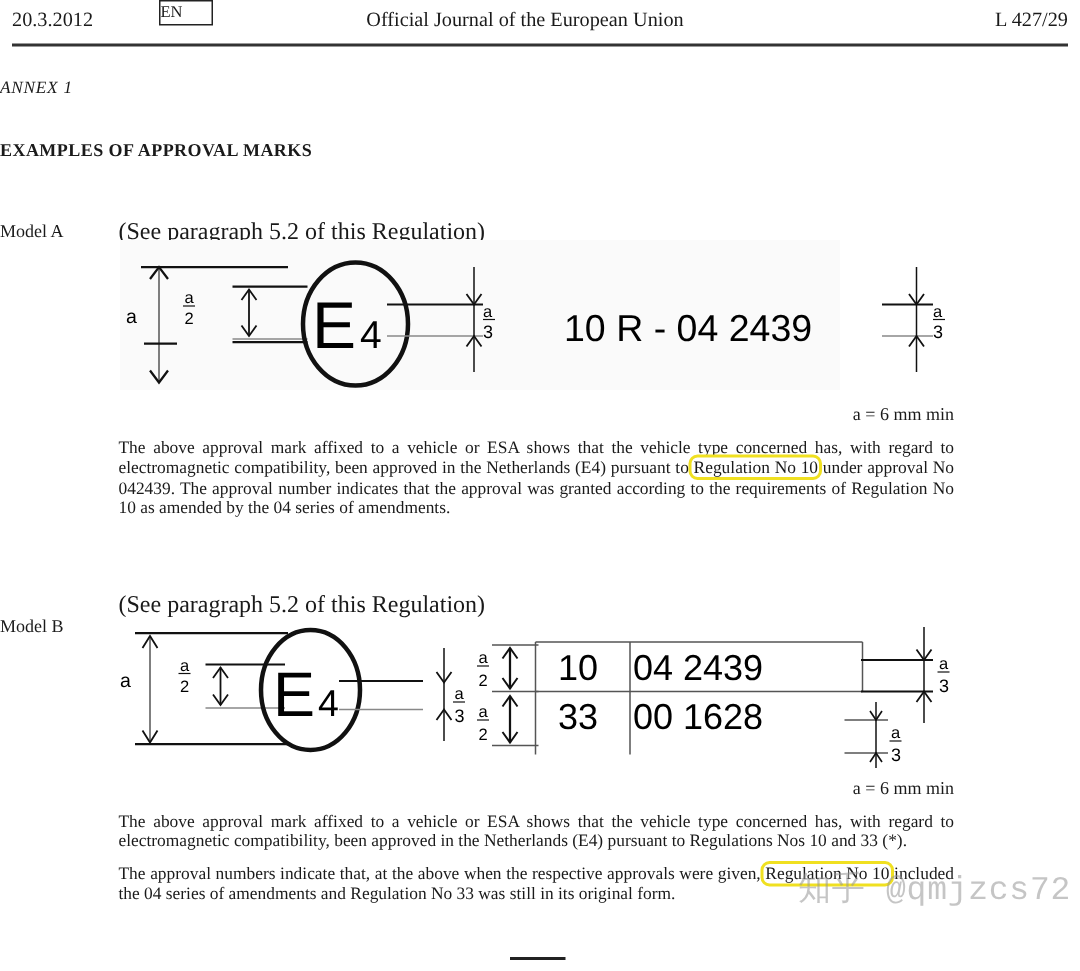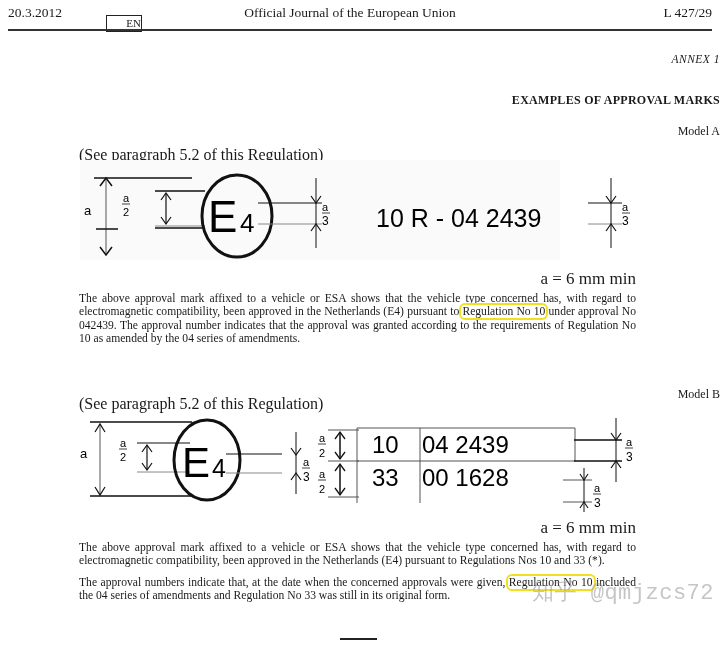--- a/index.html
+++ b/index.html
@@ -1,33 +1,33 @@
 <!DOCTYPE html>
 <html><head>
 <meta charset="utf-8">
 <style>
   html, body { margin: 0; padding: 0; background: #ffffff; }
   body { width: 720px; height: 647px; position: relative; overflow: hidden;
          font-family: "Liberation Serif", "DejaVu Serif", serif; color: #1a1a1a; }
   .abs { position: absolute; }
   .hdr { top: 5px; font-size: 13.5px; }
   .hdr-date { left: 8px; }
-  .hdr-lang { left: 106px; top: 15px; border: 1px solid #222; width: 34px; height: 15px;
-              font-size: 11px; text-align: right; line-height: 15px; }
+  .hdr-lang { left: 106px; top: 0; border: 1px solid #222; width: 34px; height: 15px;
+              font-size: 11px; text-align: left; line-height: 15px; }
   .hdr-title { left: 0; width: 700px; text-align: center; }
   .hdr-page { right: 8px; }
   .hdr-rule { left: 8px; top: 29px; width: 704px; height: 2px; background: #333; }
-  .center { left: 0; width: 720px; text-align: right; }
+  .center { left: 0; width: 720px; text-align: left; }
   .annex { top: 53px; font-style: italic; font-size: 11.5px; letter-spacing: 0.5px; }
   .examples { top: 93px; font-weight: bold; font-size: 12px; letter-spacing: 0.3px; }
-  .model { font-size: 12px; }
+  .model { font-size: 12px; margin-top: 23px; }
   .see { left: 79px; font-size: 16px; }
   .para { left: 79px; width: 557px; font-size: 11.6px; line-height: 13.3px; text-align: justify; }
   .para .hl { border: 2px solid #f0e020; border-radius: 6px; padding: 0 1px; margin: 16px -3px; }
-  .amm { right: 84px; font-size: 17px; text-align: center; }
+  .amm { right: 84px; font-size: 12px; text-align: center; }
   svg text { font-family: "Liberation Sans", "DejaVu Sans", sans-serif; }
   .watermark { left: 532px; top: 577px; font-family: Liberation Mono, monospace;
                font-size: 22px; color: rgba(150,150,150,0.55); letter-spacing: 0.5px; }
   .footer-rule { left: 340px; top: 638px; width: 37px; height: 2px; background: #222; }
 </style>
 </head>
 <body>
 
 <div class="abs hdr hdr-date">20.3.2012</div>
 <div class="abs hdr-lang">EN</div>
@@ -167,16 +167,16 @@
   <path d="M510,100 L514,94 L518,100" fill="none" stroke="#111" stroke-width="1.1"></path>
   <text x="524" y="84" font-size="11">a</text>
   <line x1="523" y1="86" x2="531" y2="86" stroke="#111" stroke-width="0.8"></line>
   <text x="524" y="99" font-size="12">3</text>
 </svg>
 
 <div class="abs amm" style="top:518px">a = 6 mm min</div>
 
 <div class="abs para" style="top:541px">The above approval mark affixed to a vehicle or ESA shows that the vehicle type concerned has, with regard to electromagnetic compatibility, been approved in the Netherlands (E4) pursuant to Regulations Nos 10 and 33 (*).</div>
 
-<div class="abs para" style="top:576px"><span>The approval numbers indicate that, at the date when the concerned approvals were given, </span><span class="hl">Regulation No 10</span><span> included the 04 series of amendments and Regulation No 33 was still in its original form.</span></div>
+<div class="abs para" style="top:576px"><span>The approval numbers indicate that, at the above when the respective approvals were given, </span><span class="hl">Regulation No 10</span><span> included the 04 series of amendments and Regulation No 33 was still in its original form.</span></div>
 
 <div class="abs watermark">知乎 @qmjzcs72</div>
 <div class="abs footer-rule"></div>
 
 </body></html>

